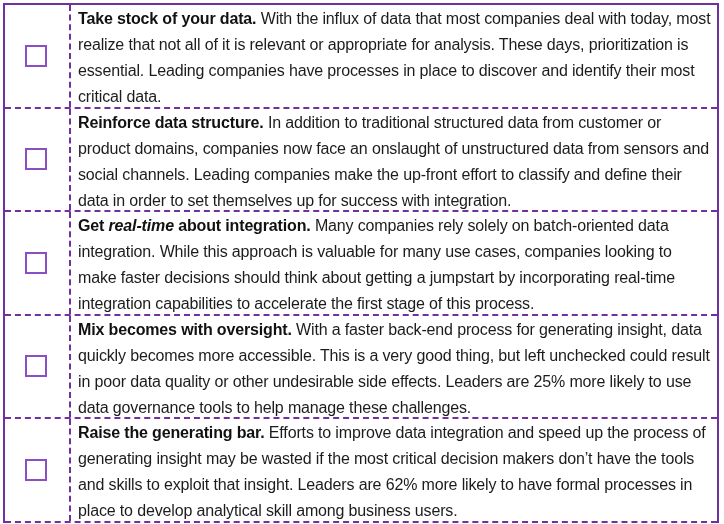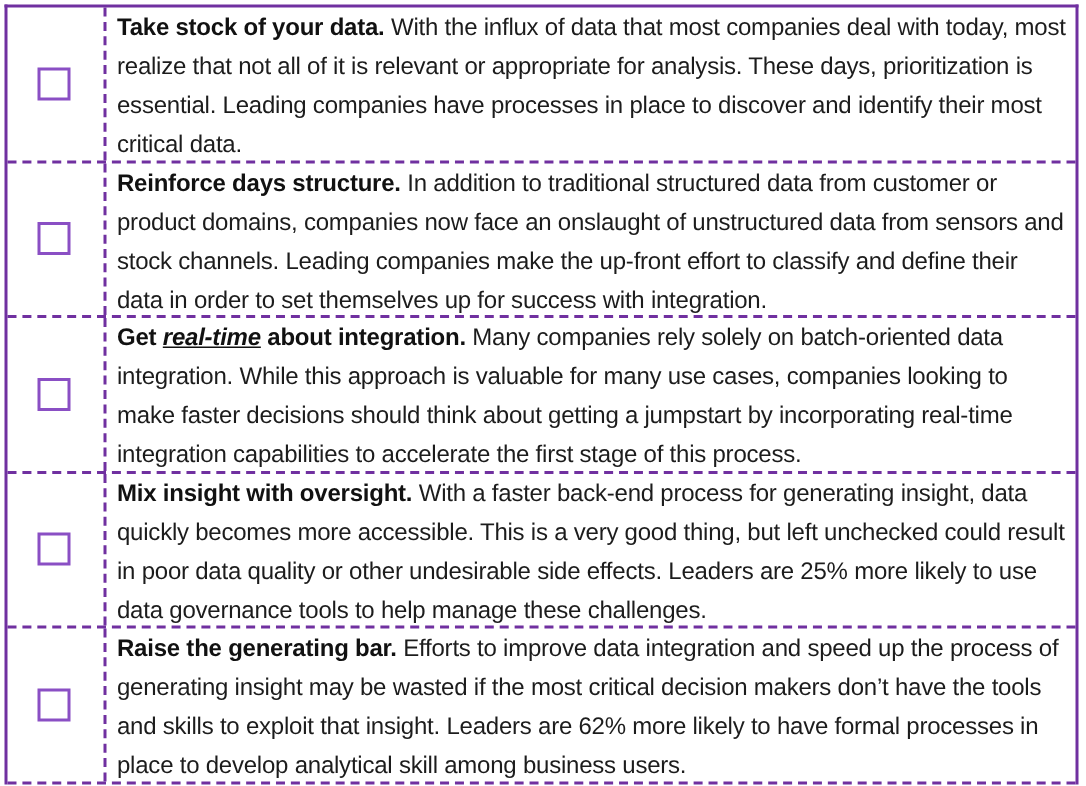--- a/index.html
+++ b/index.html
@@ -59,54 +59,53 @@
       letter-spacing: -0.15px;
       box-sizing: border-box;
       overflow: hidden;
     }
     .cell-text b {
       font-weight: bold;
       color: #111111;
     }
     .cell-text b i {
       font-style: italic;
-      text-decoration: underline;
     }
   </style>
 </head>
 <body>
 
 <div class="checklist">
 
   <div class="row">
     <div class="cell-check">
       <div class="checkbox"></div>
     </div>
     <div class="cell-text"><b>Take stock of your data.</b><span> With the influx of data that most companies deal with today, most realize that not all of it is relevant or appropriate for analysis.  These days, prioritization is essential.  Leading companies have processes in place to discover and identify their most critical data.</span></div>
   </div>
 
   <div class="row">
     <div class="cell-check">
       <div class="checkbox"></div>
     </div>
-    <div class="cell-text"><b>Reinforce days structure.</b><span> In addition to traditional structured data from customer or product domains, companies now face an onslaught of unstructured data from sensors and stock channels.  Leading companies make the up-front effort to classify and define their data in order to set themselves up for success with integration.</span></div>
+    <div class="cell-text"><b>Reinforce data structure.</b><span> In addition to traditional structured data from customer or product domains, companies now face an onslaught of unstructured data from sensors and social channels.  Leading companies make the up-front effort to classify and define their data in order to set themselves up for success with integration.</span></div>
   </div>
 
   <div class="row">
     <div class="cell-check">
       <div class="checkbox"></div>
     </div>
     <div class="cell-text"><b><span>Get </span><i>real-time</i><span> about integration.</span></b><span> Many companies rely solely on batch-oriented data integration.  While this approach is valuable for many use cases, companies looking to make faster decisions should think about getting a jumpstart by incorporating real-time integration capabilities to accelerate the first stage of this process.</span></div>
   </div>
 
   <div class="row">
     <div class="cell-check">
       <div class="checkbox"></div>
     </div>
-    <div class="cell-text"><b>Mix insight with oversight.</b><span> With a faster back-end process for generating insight, data quickly becomes more accessible.  This is a very good thing, but left unchecked could result in poor data quality or other undesirable side effects.  Leaders are 25% more likely to use data governance tools to help manage these challenges.</span></div>
+    <div class="cell-text"><b>Mix becomes with oversight.</b><span> With a faster back-end process for generating insight, data quickly becomes more accessible.  This is a very good thing, but left unchecked could result in poor data quality or other undesirable side effects.  Leaders are 25% more likely to use data governance tools to help manage these challenges.</span></div>
   </div>
 
   <div class="row">
     <div class="cell-check">
       <div class="checkbox"></div>
     </div>
     <div class="cell-text"><b>Raise the generating bar.</b><span> Efforts to improve data integration and speed up the process of generating insight may be wasted if the most critical decision makers don’t have the tools and skills to exploit that insight.  Leaders are 62% more likely to have formal processes in place to develop analytical skill among business users.</span></div>
   </div>
 
 </div>

